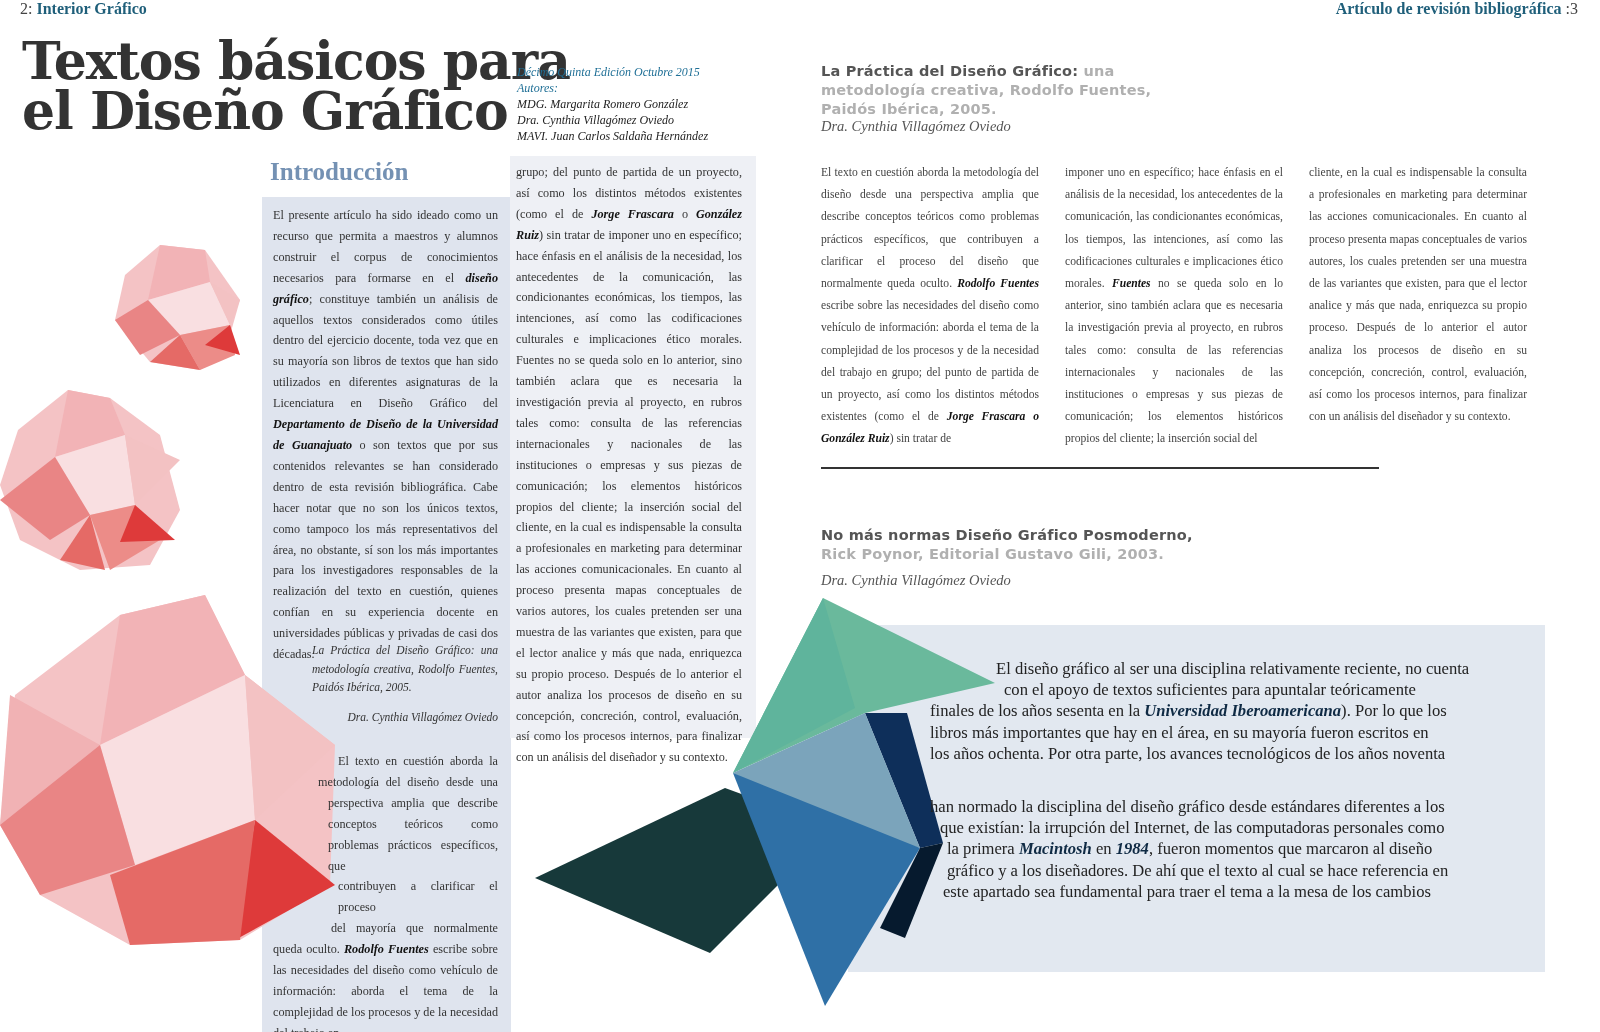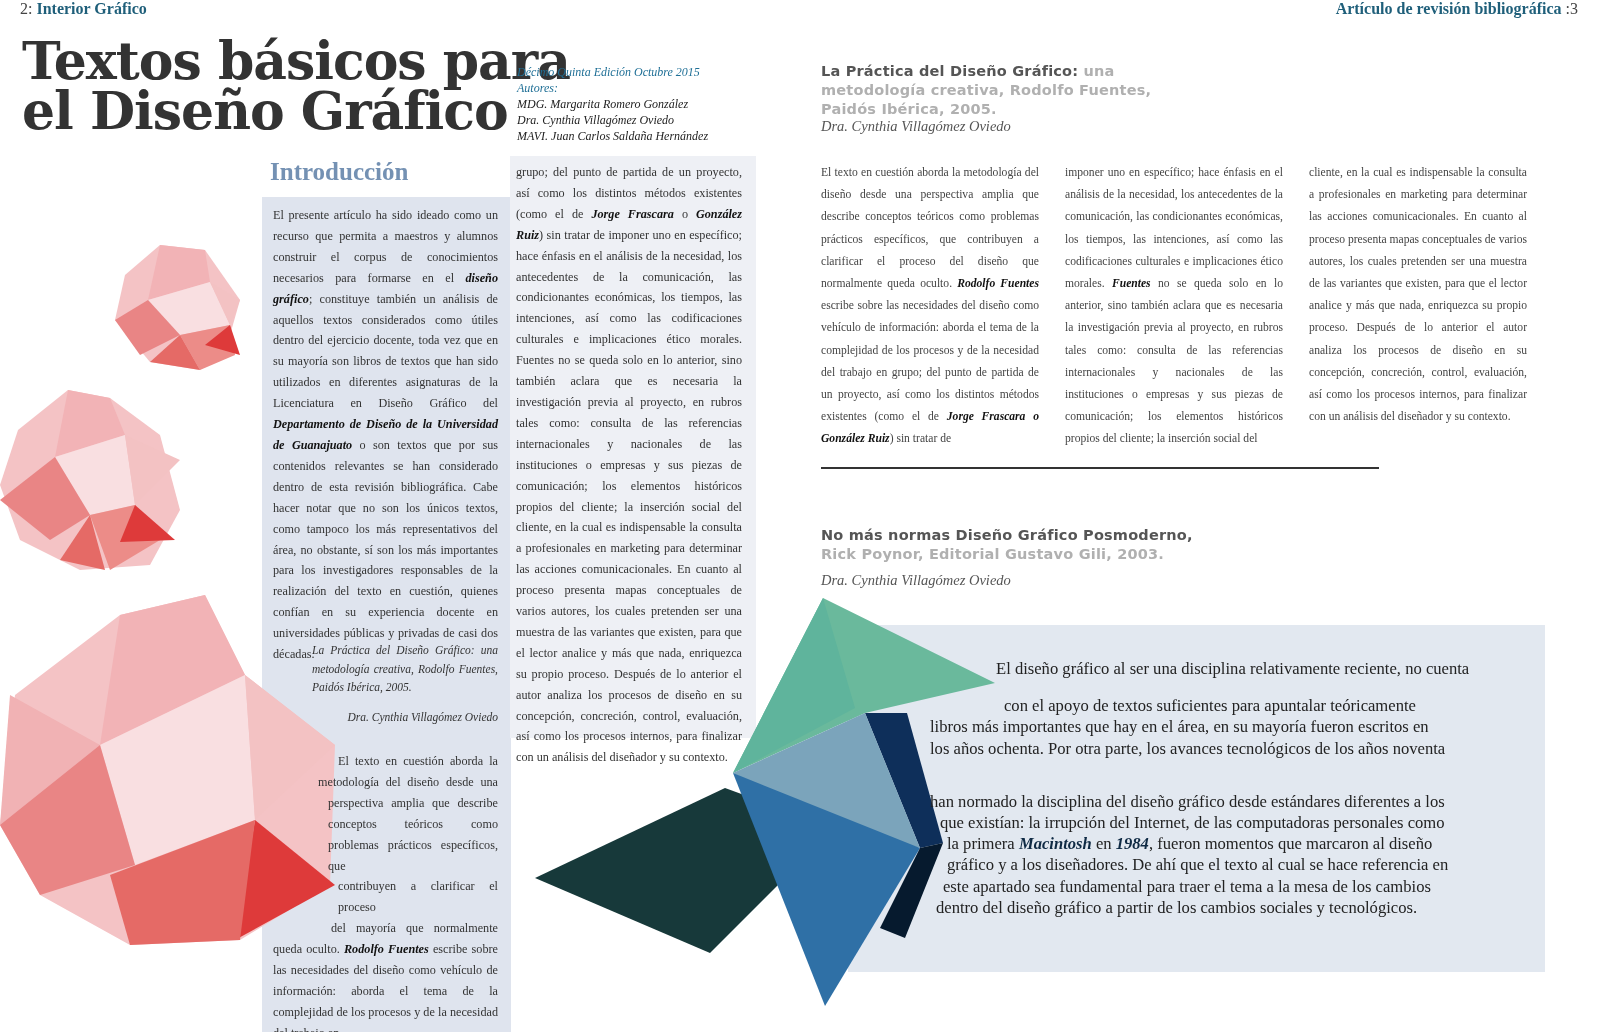--- a/index.html
+++ b/index.html
@@ -133,22 +133,22 @@
 <div class="abs rule"></div>
 
 <div class="abs rh" style="top:526px;width:400px">
   <div><span>No más normas Diseño Gráfico Posmoderno</span><span>,</span></div>
   <div class="light">Rick Poynor, Editorial Gustavo Gili, 2003.</div>
 </div>
 <div class="abs rsig" style="left:821px;top:572px">Dra. Cynthia Villagómez Oviedo</div>
 
 <div class="abs quote" id="quote">
     <span class="ln" style="padding-left: 66px;"><span>El diseño gráfico al ser una disciplina relativamente reciente, no cuenta</span></span>
-    <span class="ln" style="padding-left: 74px; margin-top: 16px;"><span>con el apoyo de textos suficientes para apuntalar   teóricamente</span></span>
+    <span class="ln" style="padding-left: 74px;"><span>con el apoyo de textos suficientes para apuntalar   teóricamente</span></span>
+    <span class="ln" style="padding-left: 0px;"><span>finales de los años sesenta en la </span><b>Universidad Iberoamericana</b><span>). Por lo que los</span></span>
     <span class="ln" style="padding-left: 0px;"><span>libros más importantes que hay en el área, en su mayoría fueron escritos en</span></span>
     <span class="ln" style="padding-left: 0px;"><span>los años ochenta. Por otra parte, los avances tecnológicos de los años noventa</span></span>
     <span class="ln" style="padding-left: 0px; margin-top: 32px;"><span>han normado la disciplina del diseño gráfico desde estándares diferentes a los</span></span>
     <span class="ln" style="padding-left: 10px;"><span>que existían: la irrupción del Internet, de las computadoras personales como</span></span>
     <span class="ln" style="padding-left: 17px;"><span>la primera </span><b>Macintosh</b><span> en </span><b>1984</b><span>, fueron momentos que marcaron al diseño</span></span>
     <span class="ln" style="padding-left: 17px;"><span>gráfico y a los diseñadores. De ahí que el texto al cual se hace referencia en</span></span>
     <span class="ln" style="padding-left: 13px;"><span>este apartado sea fundamental para traer el tema a la mesa de los cambios</span></span>
-    <span class="ln" style="padding-left: 6px;"><span>dentro del diseño gráfico a partir de los cambios sociales y tecnológicos.</span></span>
   </div>
 
 </body></html>

